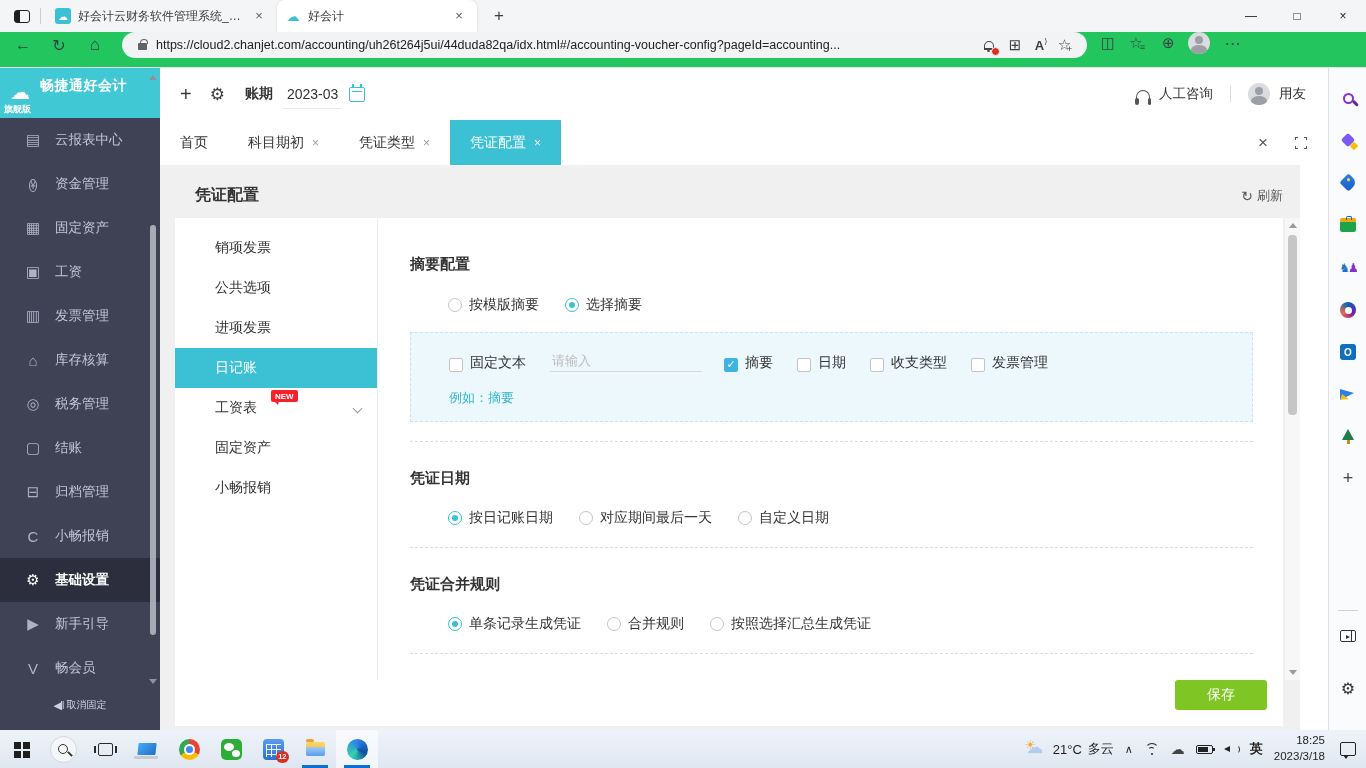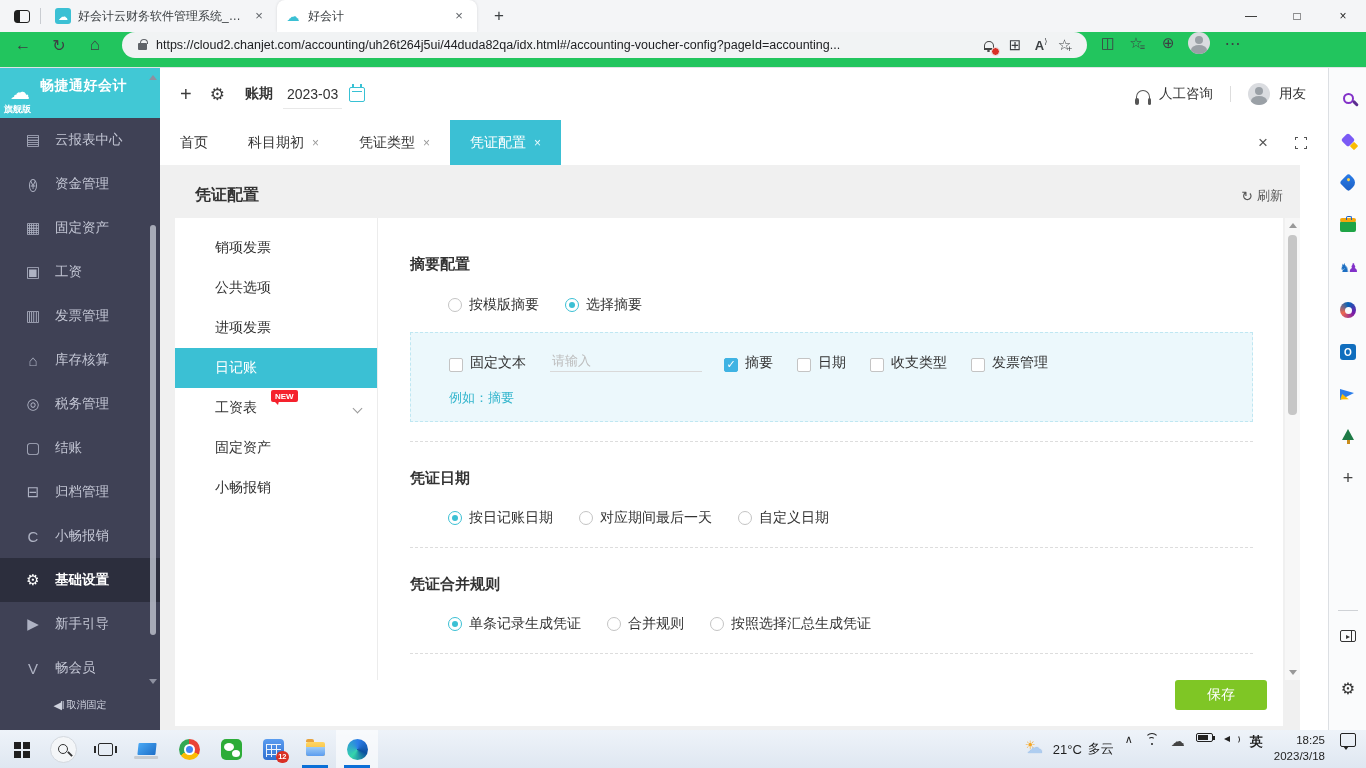--- a/index.html
+++ b/index.html
@@ -203,21 +203,21 @@
   .wechat{width:21px;height:21px;border-radius:5px;background:#2dac38;position:relative;}
   .wechat::before{content:"";position:absolute;left:3px;top:4px;width:10px;height:8px;border-radius:50%;background:#fff;}
   .wechat::after{content:"";position:absolute;right:2px;bottom:3px;width:8px;height:7px;border-radius:50%;background:#fff;}
   .tbcal{width:21px;height:21px;border-radius:4px;background:linear-gradient(#5a9cf0,#2f6fd0);position:relative;}
   .tbcal::before{content:"";position:absolute;left:3px;top:5px;right:3px;bottom:3px;background:linear-gradient(#fff 1.5px,transparent 1.5px),linear-gradient(90deg,#fff 1.5px,transparent 1.5px);background-size:5px 5px;opacity:.9;}
   .tbbadge{position:absolute;right:-5px;bottom:-3px;min-width:12px;height:12px;border-radius:6px;background:#d93025;color:#fff;font-size:7.5px;font-weight:bold;display:flex;align-items:center;justify-content:center;padding:0 2px;}
   .folder{width:19px;height:14px;background:linear-gradient(#ffd664,#f2b32e);border-radius:2px;position:relative;}
   .folder::before{content:"";position:absolute;left:0;top:-3px;width:8px;height:3px;background:#e8a33d;border-radius:2px 2px 0 0;}
   .folder::after{content:"";position:absolute;left:0;bottom:0;width:19px;height:9px;background:linear-gradient(#9ecbf5,#5a9cf0);border-radius:0 0 2px 2px;}
   .edgelogo{width:21px;height:21px;border-radius:50%;background:conic-gradient(from 220deg,#35d5ab,#2b7de9 40%,#0b50a0 70%,#35d5ab);}
-  .tray{margin-left:auto;display:flex;gap:11px;padding-right:10px;font-size:13px;color:#1f1f1f;}
+  .tray{margin-left:auto;display:flex;align-items:center;gap:11px;padding-right:10px;font-size:13px;color:#1f1f1f;}
   .weather{display:flex;align-items:center;gap:6px;}
   .wicon{position:relative;width:22px;height:16px;}
   .wicon .sun{position:absolute;left:0;top:-3px;color:#f5a623;font-size:12px;}
   .wicon .sun::before{content:"☀";}
   .wicon .cld{position:absolute;left:2px;top:-3px;color:#aecdf0;font-size:16px;text-shadow:0 0 1px #7fa8d9;}
   .wicon .cld::before{content:"☁";}
   .chevup{font-size:11px;color:#222;}
   .chevup::before{content:"∧";}
   .wifi{position:relative;width:16px;height:12px;}
   .wifi::before{content:"";position:absolute;left:1px;top:0;width:12px;height:12px;border:1.7px solid #222;border-color:#222 transparent transparent transparent;border-radius:50%;}

